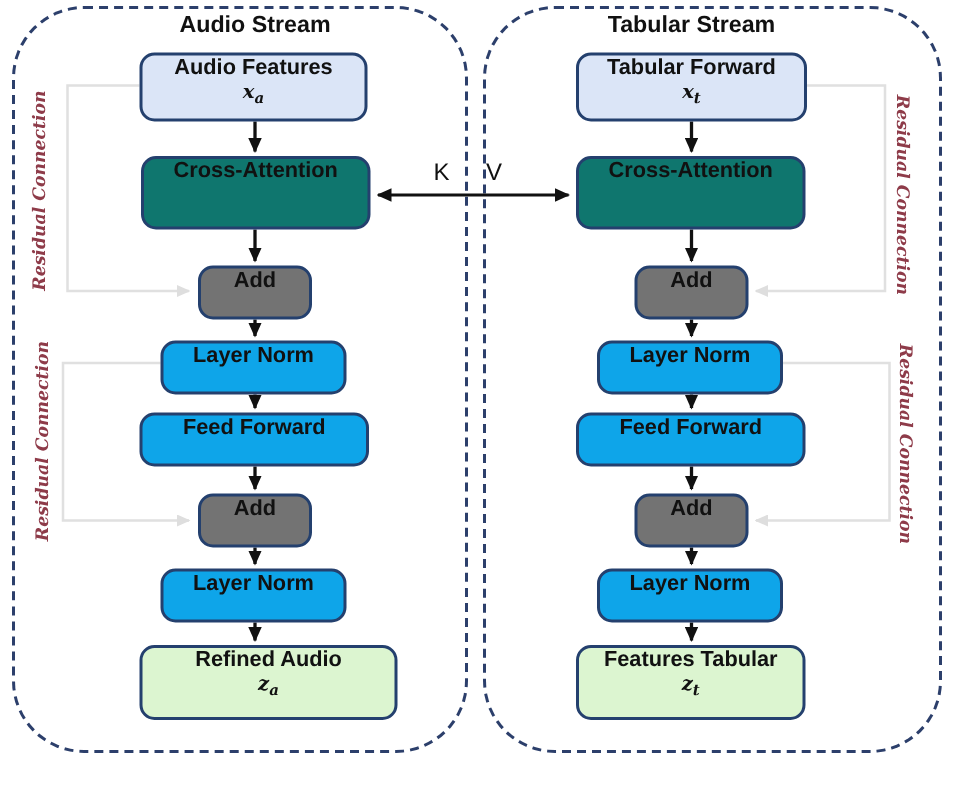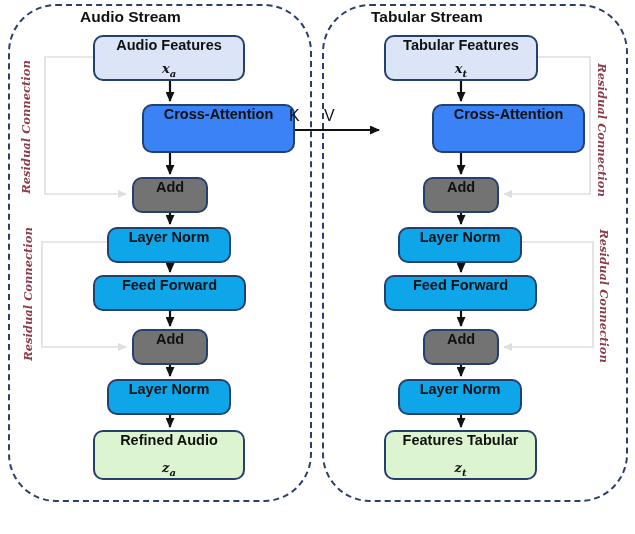--- a/index.html
+++ b/index.html
@@ -18,63 +18,64 @@
     box-sizing:border-box;
   }
   .container-left{left:8px;top:4px;width:304px;height:498px;}
   .container-right{left:322px;top:4px;width:306px;height:498px;}
   .stream-title{
     position:absolute;
     top:8px;
     font-size:15.5px;
     font-weight:bold;
     color:#111;
+    text-align:center;
     white-space:nowrap;
   }
   .title-audio{left:80px;width:180px;}
   .title-tabular{left:371px;width:180px;}
   .node{
     position:absolute;
     box-sizing:border-box;
     border:2.2px solid #24406e;
     border-radius:10px;
     display:flex;
     flex-direction:column;
     align-items:center;
-    justify-content:space-between;
+    justify-content:flex-start;
     font-weight:bold;
     font-size:14.5px;
     color:#111;
     line-height:1.15;
     z-index:3;
   }
   .node .math{
     font-family:"DejaVu Serif", serif;
     font-style:italic;
     font-weight:bold;
     font-size:13px;
     margin-top:1px;
   }
   .node .math sub{font-size:10px;}
   .fill-features{background:#dbe5f7;}
-  .fill-cross{background:#3b82f6;margin-left:48px;}
+  .fill-cross{background:#0f766e;}
   .fill-add{background:#737373;}
   .fill-ln{background:#0ea5e9;}
   .fill-ff{background:#0ea5e9;}
   .fill-refined{background:#dcf5d0;}
 
   
   .a-features{left:93px;top:35px;width:152px;height:46px;}
   .a-cross{left:94px;top:104px;width:153px;height:49px;}
   .a-add1{left:132px;top:177px;width:76px;height:36px;}
   .a-ln1{left:107px;top:227px;width:124px;height:36px;}
   .a-ff{left:93px;top:275px;width:153px;height:36px;}
   .a-add2{left:132px;top:329px;width:76px;height:36px;}
   .a-ln2{left:107px;top:379px;width:124px;height:36px;}
-  .a-refined{left:93px;top:430px;width:152px;height:50px;}
+  .a-refined{left:93px;top:430px;width:172px;height:50px;}
 
   
   .t-features{left:384px;top:35px;width:154px;height:46px;}
   .t-cross{left:384px;top:104px;width:153px;height:49px;}
   .t-add1{left:423px;top:177px;width:76px;height:36px;}
   .t-ln1{left:398px;top:227px;width:124px;height:36px;}
   .t-ff{left:384px;top:275px;width:153px;height:36px;}
   .t-add2{left:423px;top:329px;width:76px;height:36px;}
   .t-ln2{left:398px;top:379px;width:124px;height:36px;}
   .t-refined{left:384px;top:430px;width:153px;height:50px;}
@@ -194,21 +195,21 @@
   </div>
   <div class="node fill-ln a-ln2">
     <span>Layer Norm</span>
   </div>
   <div class="node fill-refined a-refined">
     <span>Refined Audio</span>
     <span class="math"><span>z</span><sub>a</sub></span>
   </div>
 
   <div class="node fill-features t-features">
-    <span>Tabular Features</span>
+    <span>Tabular Forward</span>
     <span class="math"><span>x</span><sub>t</sub></span>
   </div>
   <div class="node fill-cross t-cross">
     <span>Cross-Attention</span>
   </div>
   <div class="node fill-add t-add1">
     <span>Add</span>
   </div>
   <div class="node fill-ln t-ln1">
     <span>Layer Norm</span>

